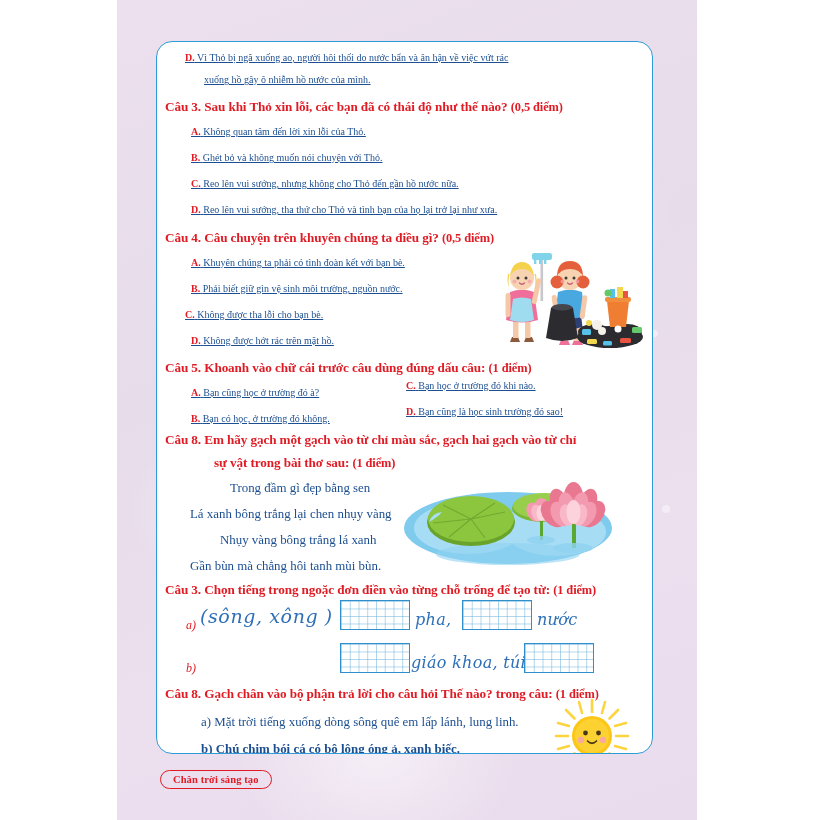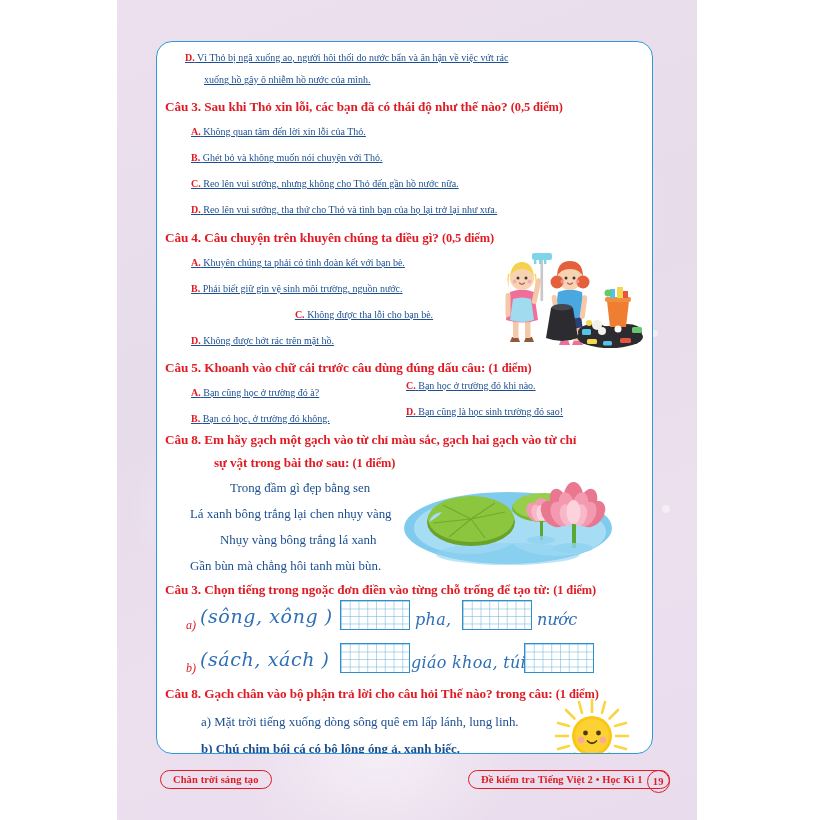--- a/index.html
+++ b/index.html
@@ -215,21 +215,21 @@
       <span class="pts">(0,5 điểm)</span>
     </div>
     <div class="row opt" style="left:34px;top:215px;width:330px;">
       <span class="lab">A.</span>
       <span>Khuyên chúng ta phải có tình đoàn kết với bạn bè.</span>
     </div>
     <div class="row opt" style="left:34px;top:241px;width:330px;">
       <span class="lab">B.</span>
       <span>Phải biết giữ gìn vệ sinh môi trường, nguồn nước.</span>
     </div>
-    <div class="row opt" style="left:42px;top:267px;width:330px;text-align:center;">
+    <div class="row opt" style="left:28px;top:267px;width:330px;">
       <span class="lab">C.</span>
       <span>Không được tha lỗi cho bạn bè.</span>
     </div>
     <div class="row opt" style="left:34px;top:293px;width:330px;">
       <span class="lab">D.</span>
       <span>Không được hớt rác trên mặt hồ.</span>
     </div>
 
     <div class="illus" style="left:320px;top:203px;width:170px;height:112px;">
       <svg width="170" height="112" viewBox="0 0 170 112" xmlns="http://www.w3.org/2000/svg">
@@ -414,21 +414,20 @@
     <div class="row" style="left:183px;top:558px;">
       <span class="gridbox" style="width:70px;height:30px;background-size:8.75px 7.5px;"></span>
     </div>
     <div class="row cursive-sm" style="left:258px;top:568px;">pha,</div>
     <div class="row" style="left:305px;top:558px;">
       <span class="gridbox" style="width:70px;height:30px;background-size:8.75px 7.5px;"></span>
     </div>
     <div class="row cursive-sm" style="left:380px;top:568px;">nước</div>
 
     <div class="row sub-lab-red" style="left:29px;top:619px;">b)</div>
-    <div class="row cursive" style="left:43px;top:606px;">(sách, xách )</div>
     <div class="row" style="left:183px;top:601px;">
       <span class="gridbox" style="width:70px;height:30px;background-size:8.75px 7.5px;"></span>
     </div>
     <div class="row cursive-sm" style="left:254px;top:611px;">giáo khoa, túi</div>
     <div class="row" style="left:367px;top:601px;">
       <span class="gridbox" style="width:70px;height:30px;background-size:8.75px 7.5px;"></span>
     </div>
 
     <div class="row qhead" style="left:8px;top:644px;width:490px;">
       <span>Câu 8. Gạch chân vào bộ phận trả lời cho câu hỏi Thế nào? trong câu:</span>
@@ -472,18 +471,14 @@
         <circle cx="50" cy="43" r="3.2" fill="#f6a3b0" opacity="0.85"></circle>
       </svg>
     </div>
 
   </div>
   </div>
 
   <div class="pill" style="left:160px;top:770px;">
     <span>Chân trời sáng tạo</span>
   </div>
-  <div class="pill pill-right" style="left:468px;top:770px;">
-    <span>Đề kiểm tra Tiếng Việt 2 • Học Kì 1</span>
-    <span class="pagenum">19</span>
-  </div>
 
 </div>
 
 </body></html>

